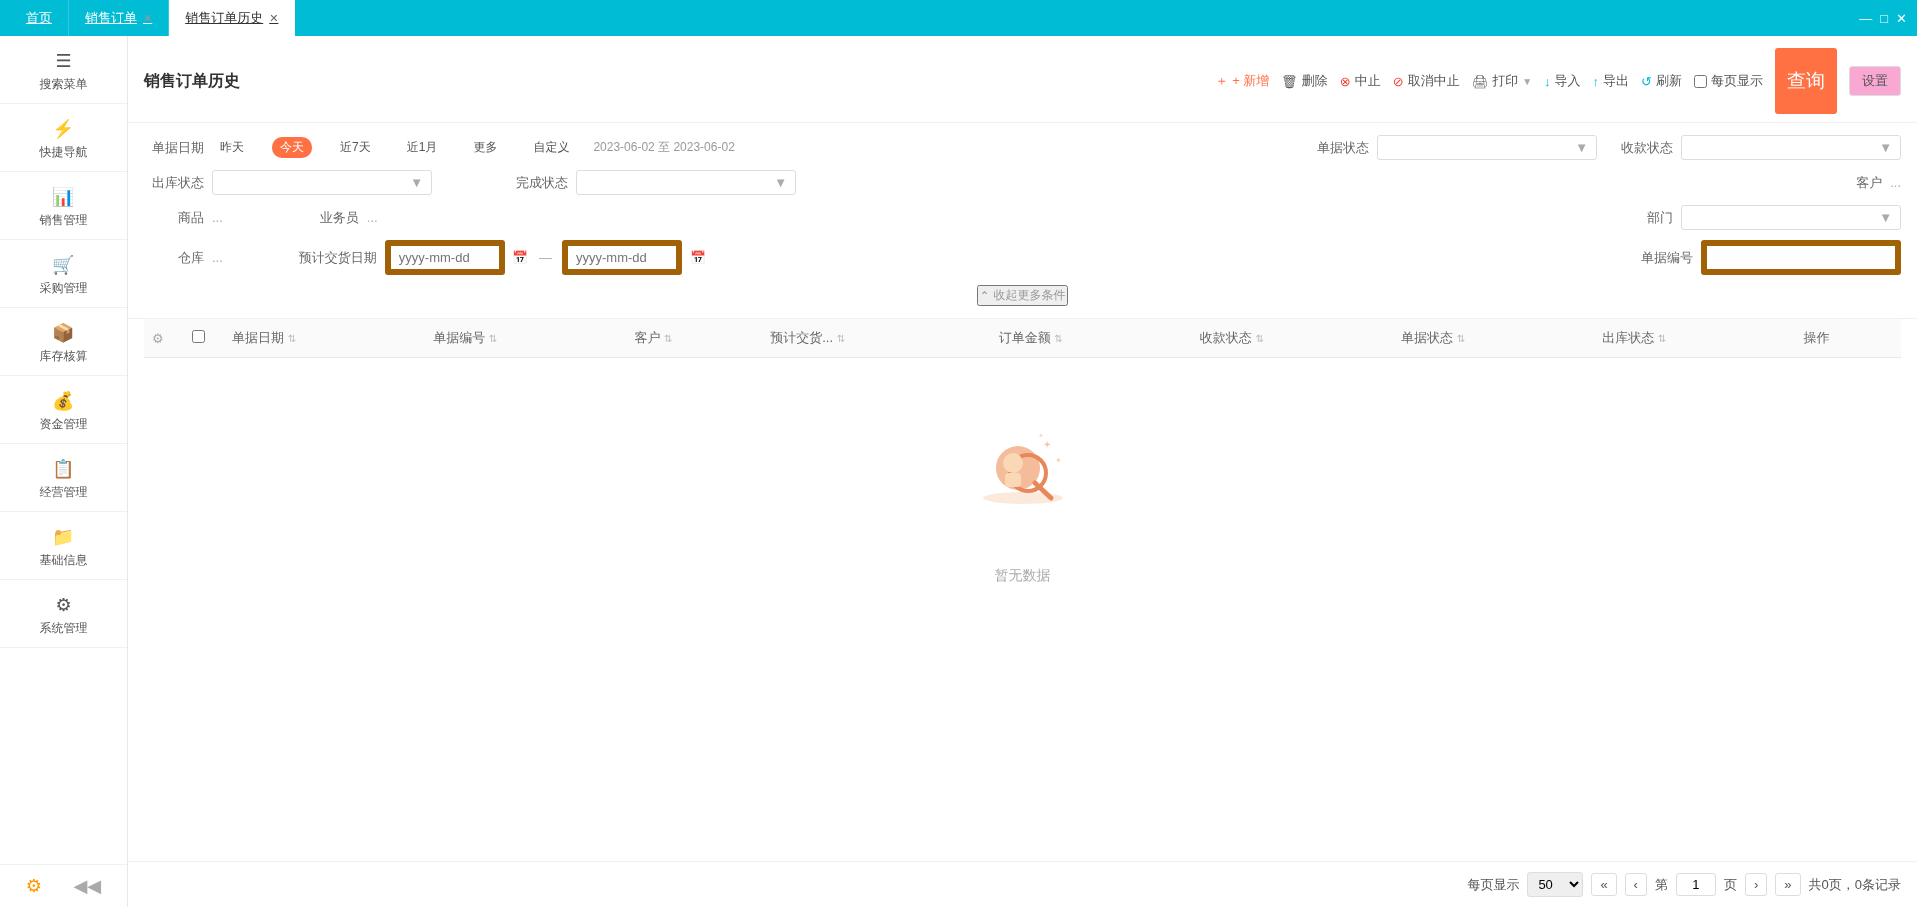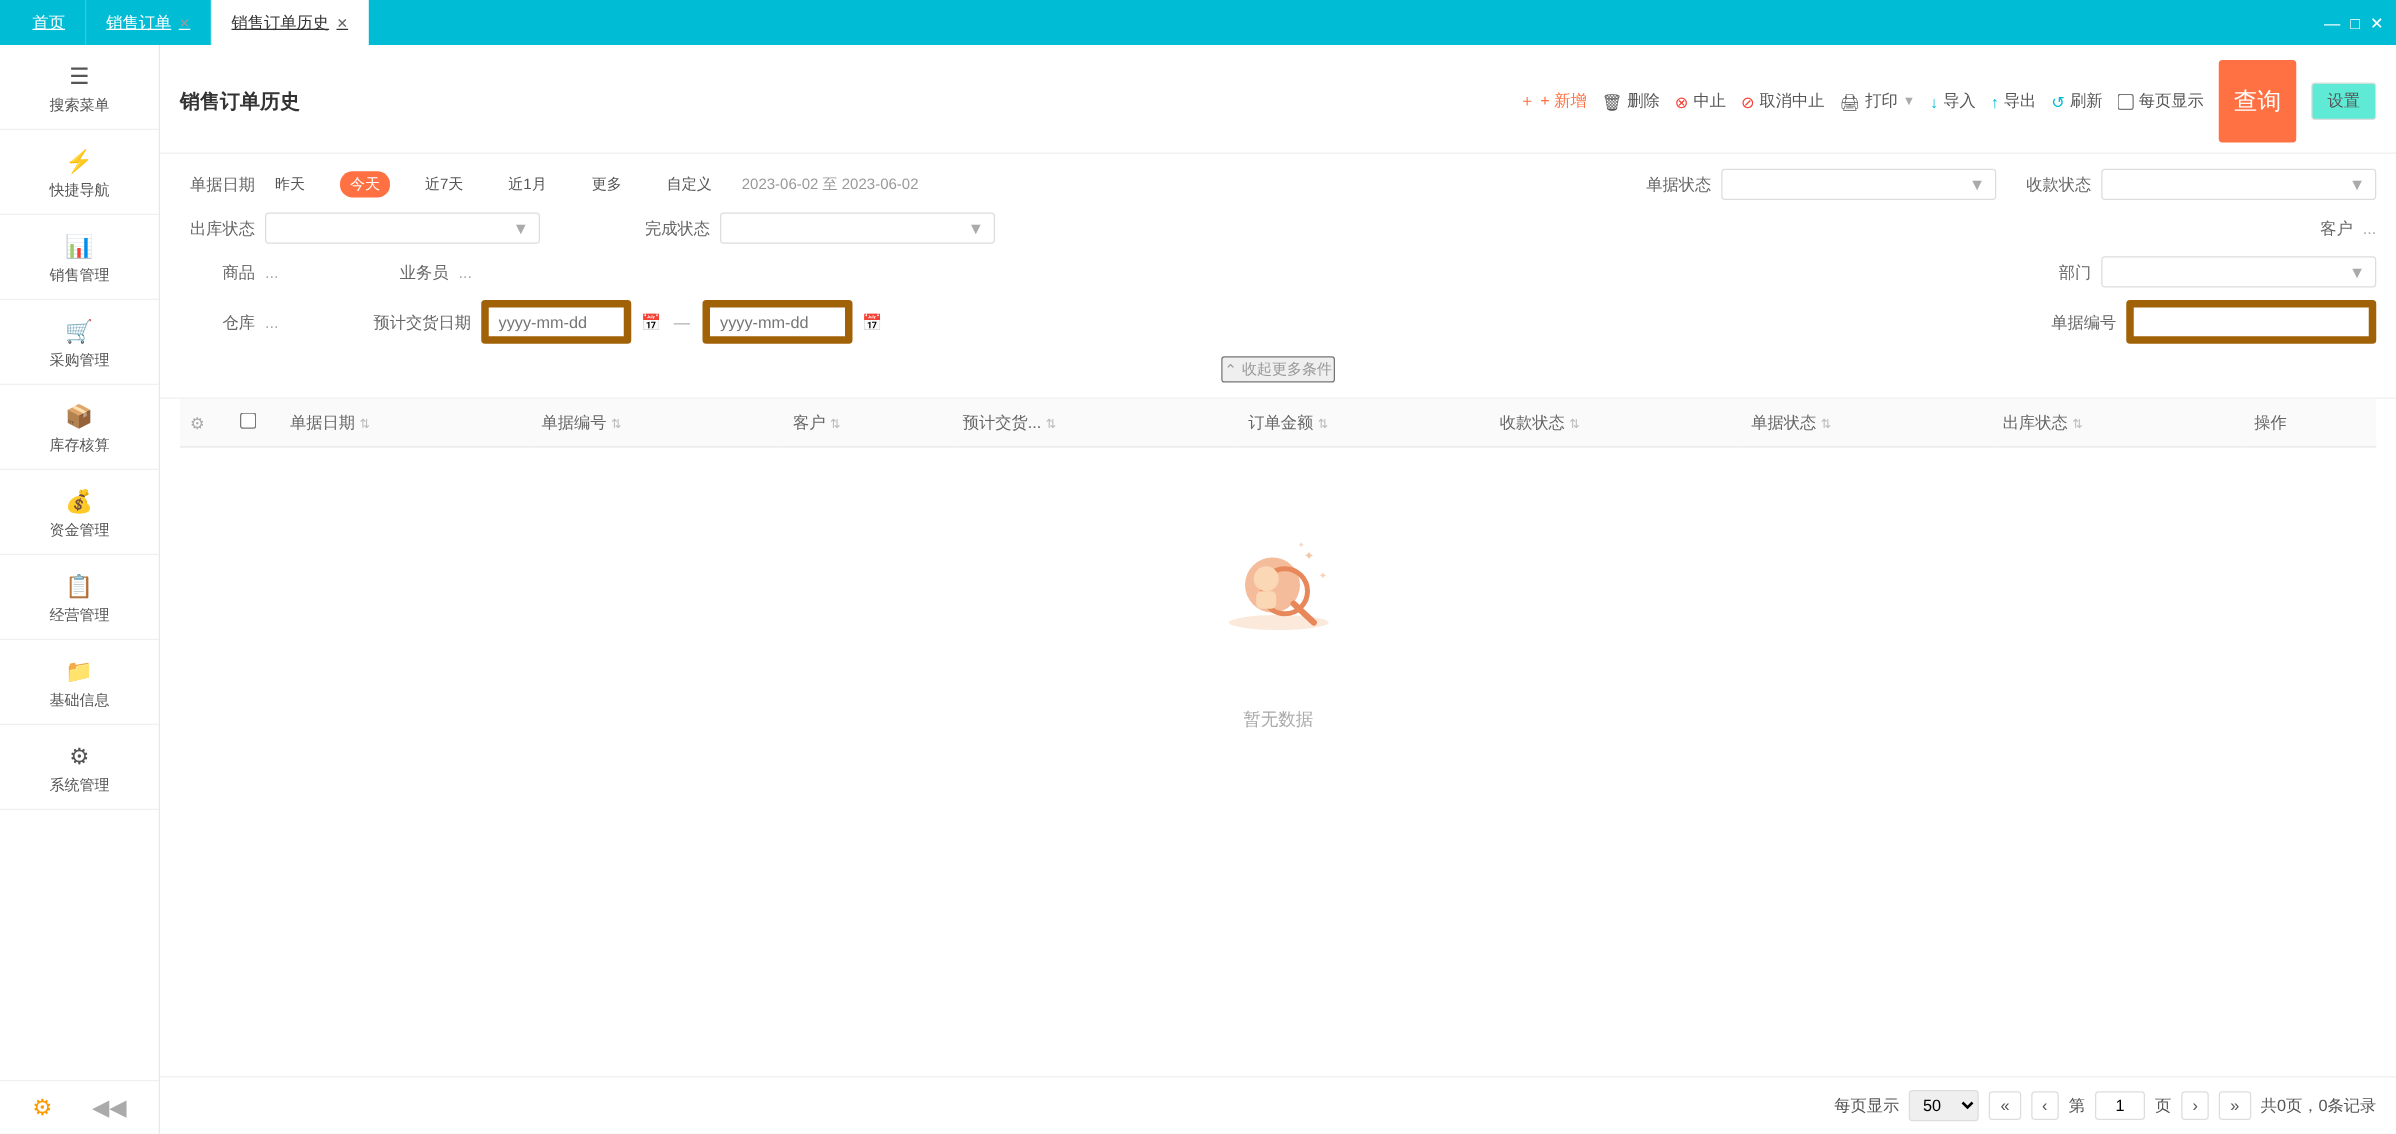--- a/index.html
+++ b/index.html
@@ -27,21 +27,21 @@
 
     
     .content { flex: 1; display: flex; flex-direction: column; overflow: hidden; background: #fff; }
 
     
     .page-header { display: flex; align-items: center; justify-content: space-between; padding: 12px 16px 8px; border-bottom: 1px solid #f0f0f0; flex-shrink: 0; }
     .page-title { font-size: 16px; font-weight: bold; color: #333; }
     .toolbar { display: flex; align-items: center; gap: 12px; }
     .toolbar-btn { display: flex; align-items: center; gap: 4px; font-size: 13px; color: #555; cursor: pointer; background: none; border: none; }
     .toolbar-btn-orange { color: #fff; background: #ff7043; border: none; padding: 20px 12px; border-radius: 3px; cursor: pointer; font-size: 19px; }
-    .toolbar-btn-outline { color: #555; background: #5eead4; border: 1px solid #ddd; padding: 5px 12px; border-radius: 3px; cursor: pointer; font-size: 13px; }
+    .toolbar-btn-outline { color: #555; background: #f9a8d4; border: 1px solid #ddd; padding: 5px 12px; border-radius: 3px; cursor: pointer; font-size: 13px; }
     .checkbox-label { display: flex; align-items: center; gap: 4px; font-size: 13px; color: #555; cursor: pointer; }
 
     
     .filter-area { padding: 12px 16px; border-bottom: 1px solid #f0f0f0; flex-shrink: 0; }
     .filter-row { display: flex; align-items: center; gap: 16px; margin-bottom: 10px; }
     .filter-item { display: flex; align-items: center; gap: 8px; }
     .filter-label { color: #666; font-size: 13px; white-space: nowrap; min-width: 60px; text-align: right; }
     .filter-input { border: 6px solid #a16207; border-radius: 3px; padding: 4px 8px; font-size: 13px; color: #333; background: #fff; min-width: 120px; }
     .filter-select { border: 1px solid #ddd; border-radius: 3px; padding: 4px 8px; font-size: 13px; color: #333; background: #fff; min-width: 180px; display: flex; align-items: center; justify-content: space-between; cursor: pointer; }
     .filter-select-wide { min-width: 220px; }

